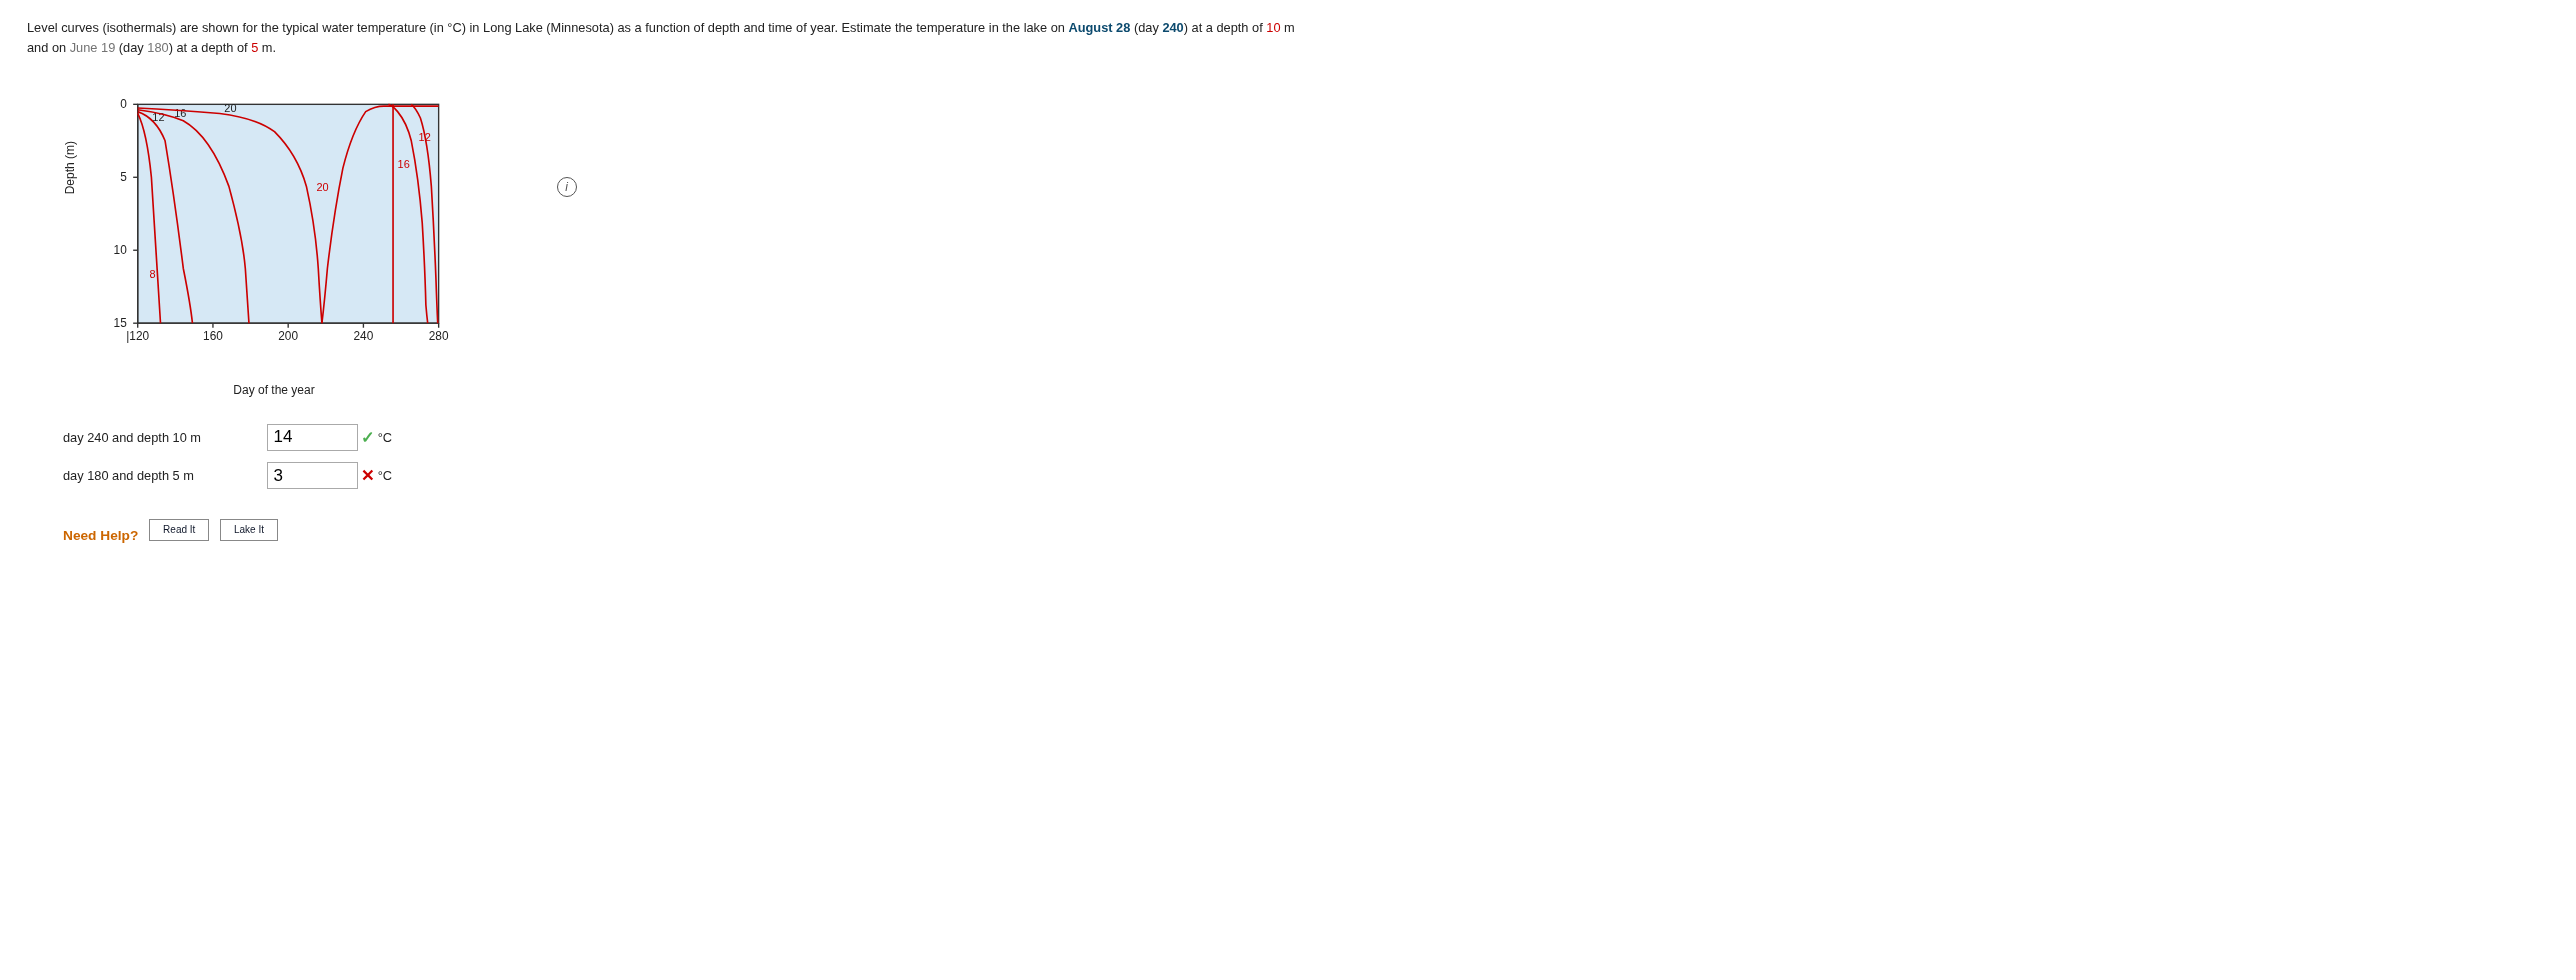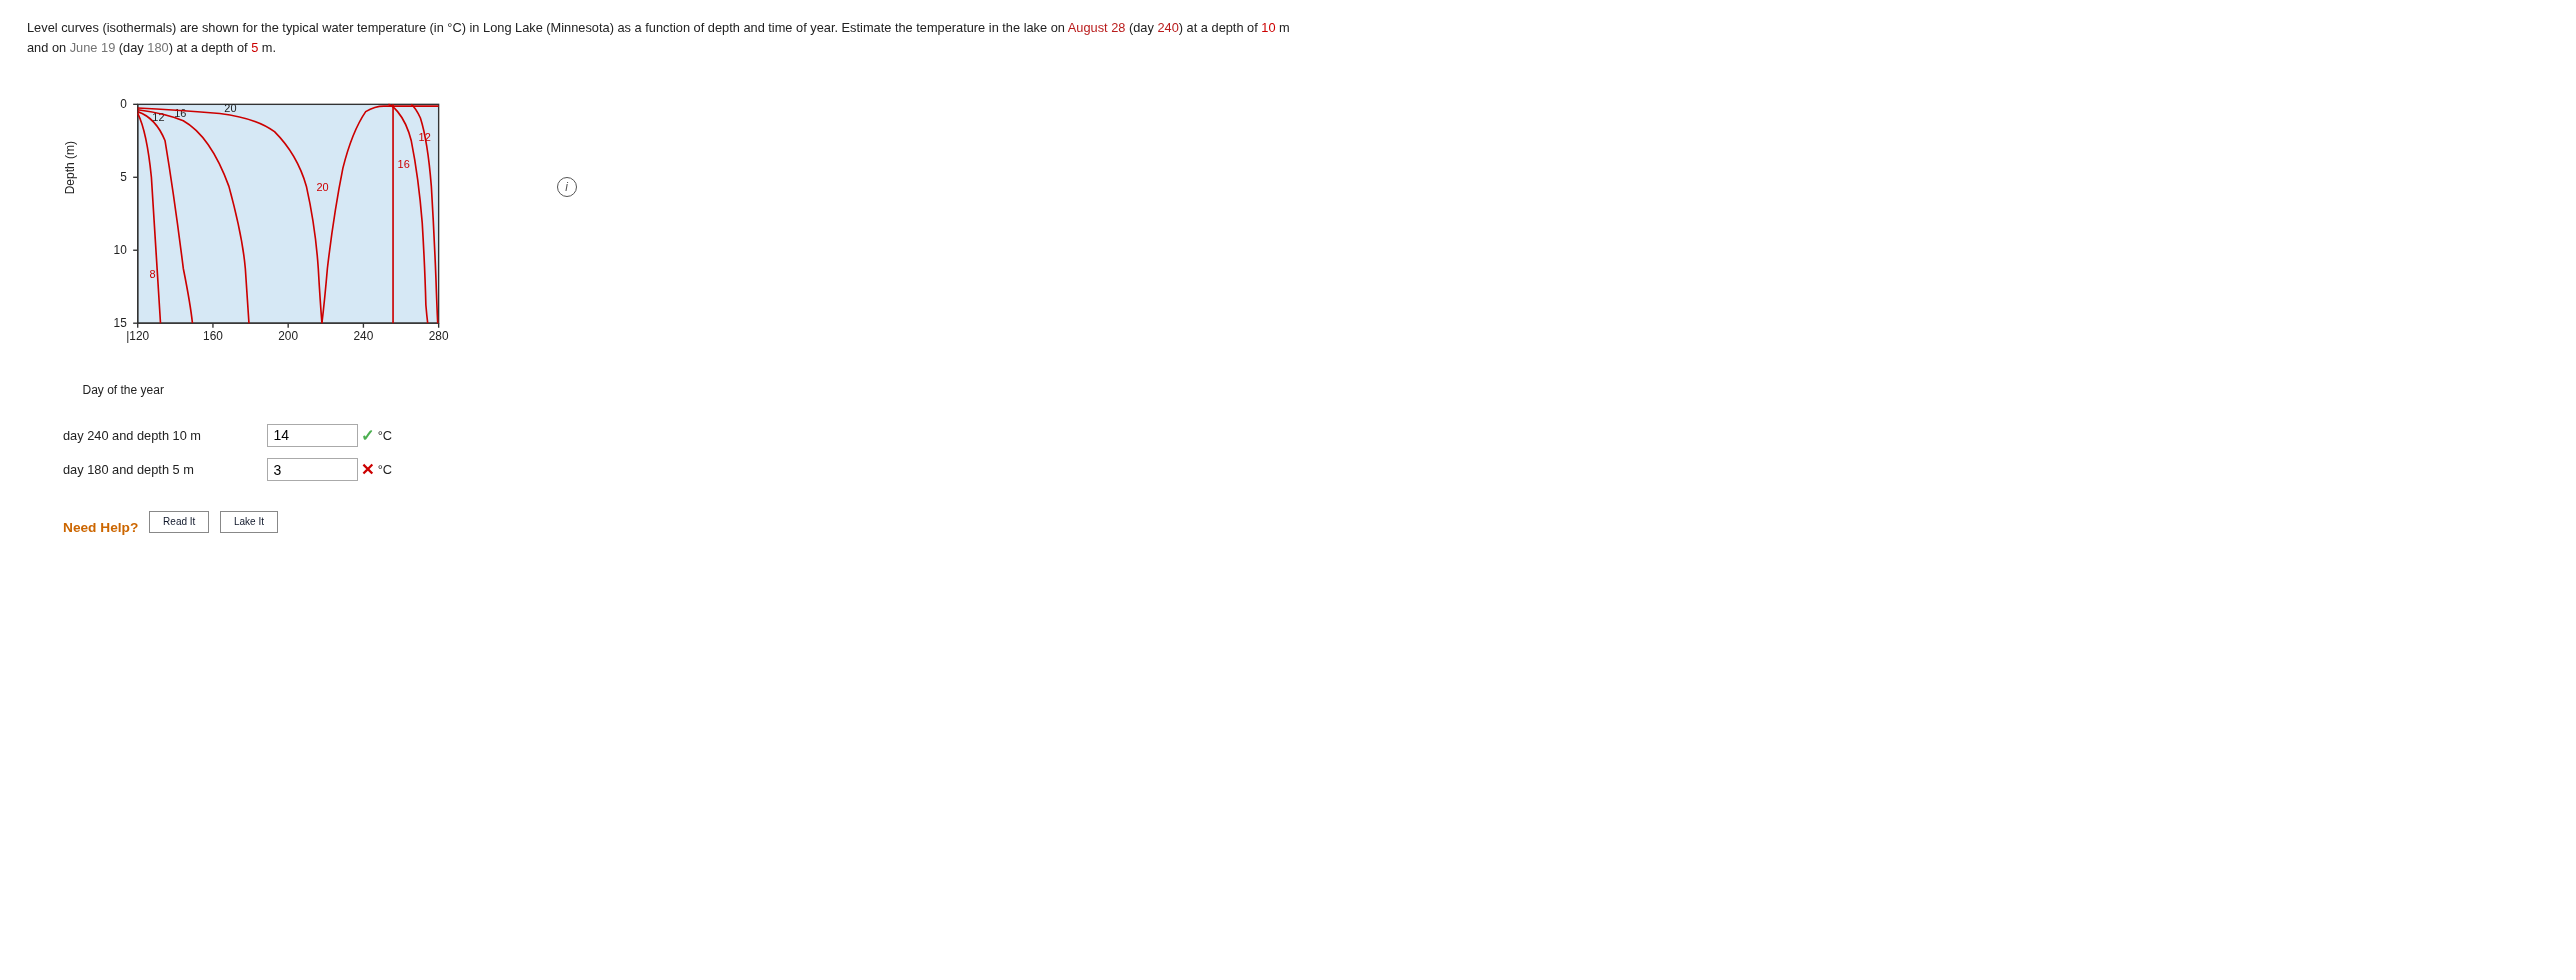--- a/index.html
+++ b/index.html
@@ -10,21 +10,21 @@
       color: #222;
       padding: 18px 27px;
       width: 2576px;
       min-height: 981px;
     }
     .problem-text {
       max-width: 1276px;
       line-height: 1.6;
       margin-bottom: 27px;
     }
-    .highlight-orange { color: #b91c1c; font-weight: normal; }
+    .highlight-orange { color: #0c4a6e; font-weight: bold; }
     .highlight-red { color: #cc0000; font-weight: normal; }
     .highlight-blue { color: #737373; font-weight: normal; }
     .chart-area {
       display: flex;
       align-items: flex-start;
       margin-left: 36px;
       margin-bottom: 27px;
     }
     .y-label {
       writing-mode: vertical-rl;
@@ -52,21 +52,21 @@
       gap: 3px;
     }
     .answer-label {
       width: 201px;
       font-size: 12.8px;
     }
     .answer-input {
       border: 0.9px solid #aaa;
       padding: 2.7px 5.5px;
       width: 91px;
-      font-size: 14px;
+      font-size: 17px;
     }
     .check-icon {
       color: #4caf50;
       font-size: 16.4px;
       font-weight: bold;
     }
     .cross-icon {
       color: #cc0000;
       font-size: 16.4px;
       font-weight: bold;
@@ -175,21 +175,21 @@
       <path d="M 335,20 Q 340,22 345,28 Q 355,40 360,60 Q 368,100 372,150 Q 375,200 376,240 Q 377,252 378,260" fill="none" stroke="#cc0000" stroke-width="1.8"></path>
       <text x="345" y="90" font-size="12" fill="#cc0000">16</text>
 
       <path d="M 360,20 Q 365,24 370,35 Q 378,60 382,110 Q 385,160 387,210 Q 388,240 389,260" fill="none" stroke="#cc0000" stroke-width="1.8"></path>
       <text x="368" y="60" font-size="12" fill="#cc0000">12</text>
 
       <line x1="340" y1="20" x2="340" y2="260" stroke="#cc0000" stroke-width="1.8"></line>
 
     </svg>
 
-    <div style="margin-top:4.6px; font-size:12px;">Day of the year</div>
+    <div style="text-align:center; margin-top:4.6px; font-size:12px;">Day of the year</div>
   </div>
 
   <div style="margin-left: 73px; margin-top: 91px;">
     <span class="info-icon">i</span>
   </div>
 </div>
 
 <div class="answers-section">
 
   <div class="answer-row">

